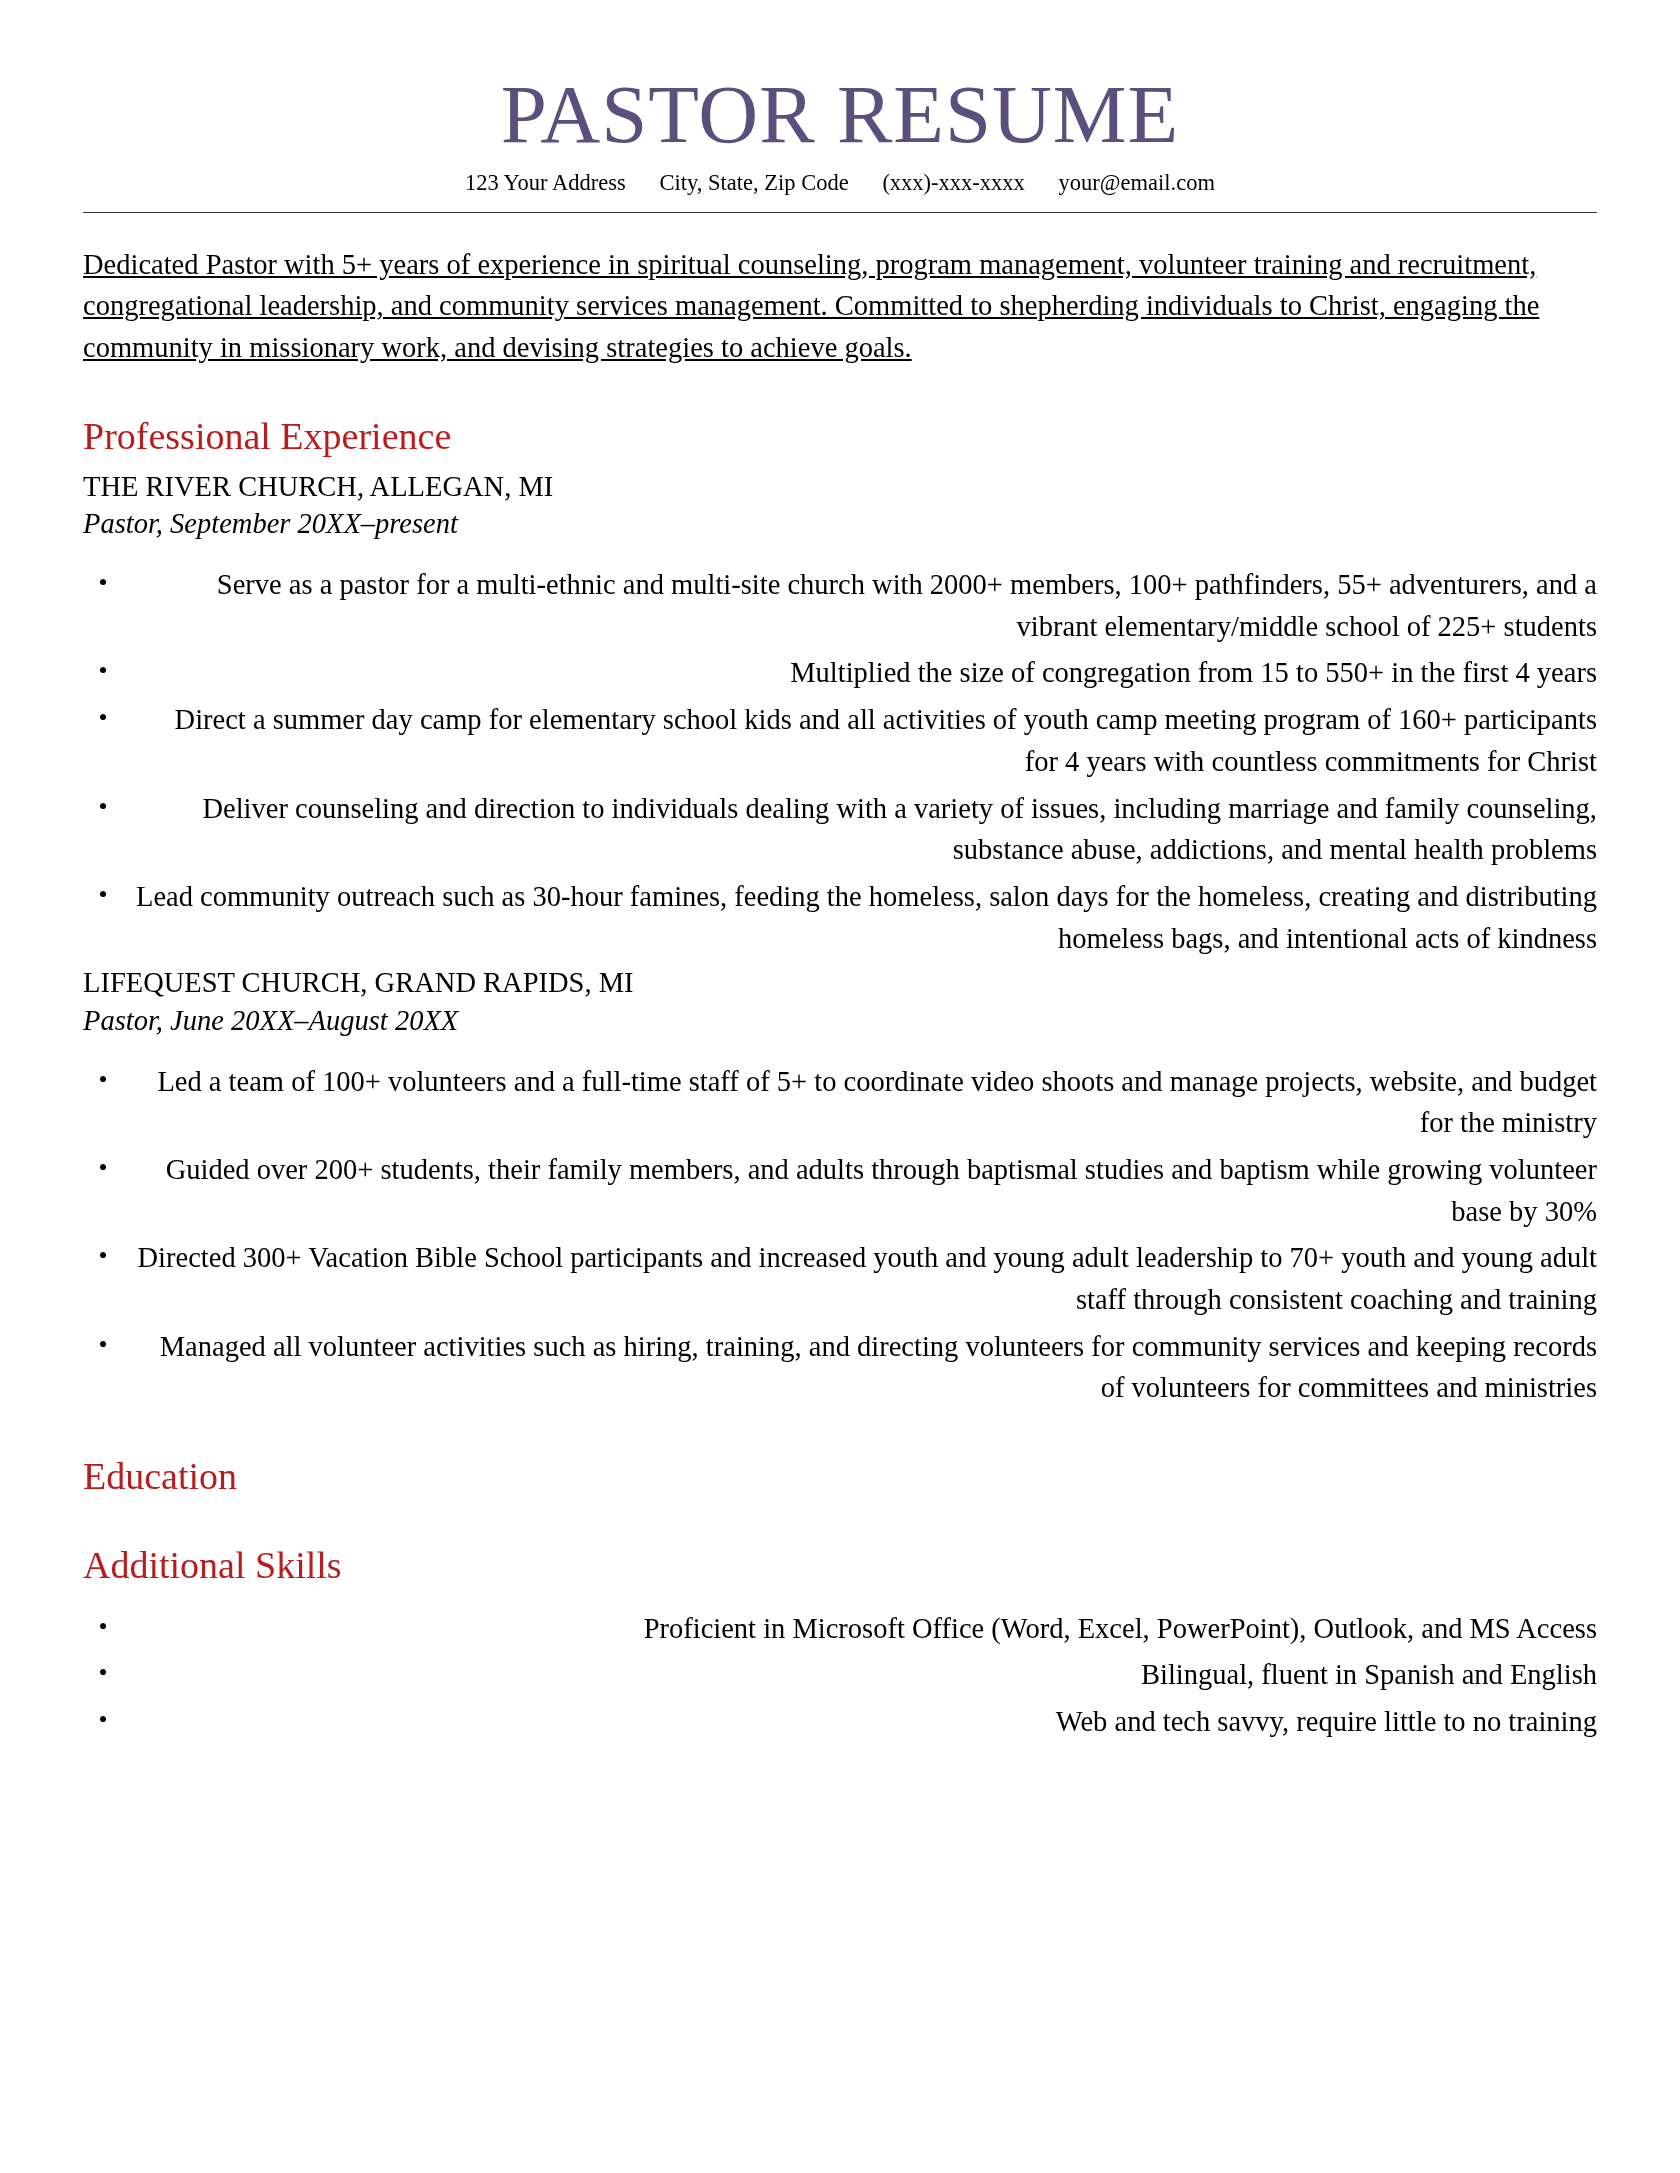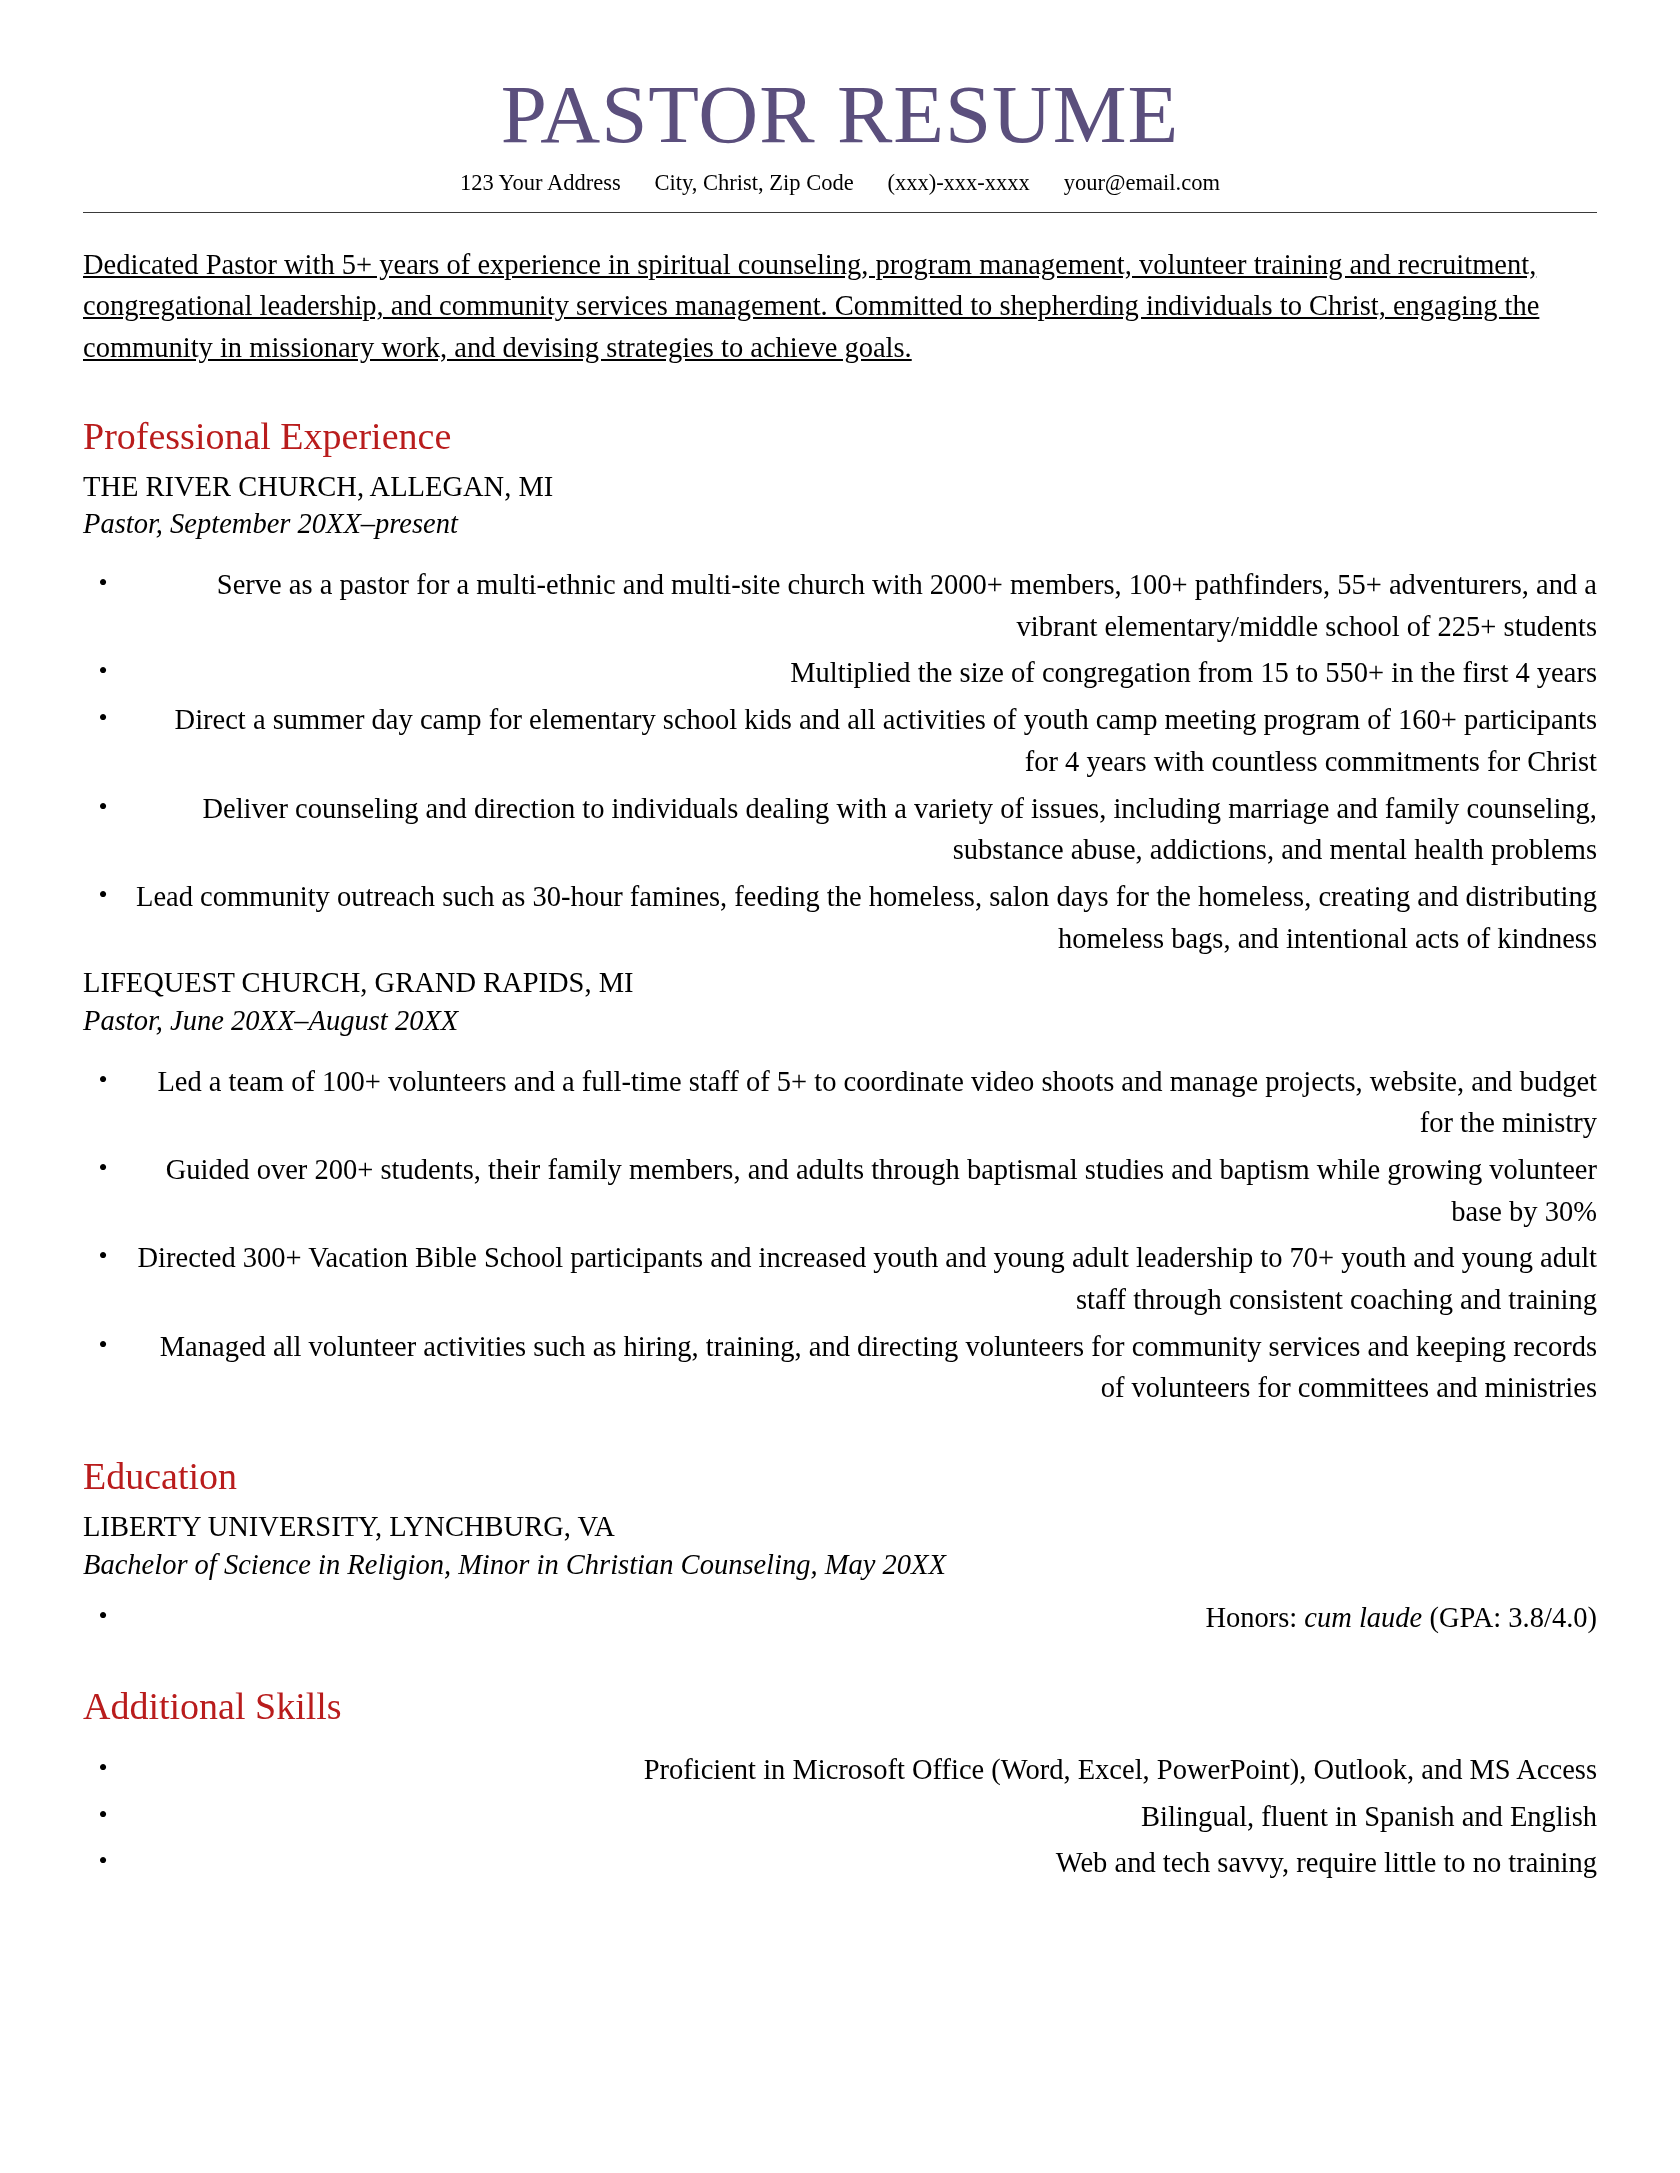--- a/index.html
+++ b/index.html
@@ -128,21 +128,21 @@
 <body>
 
 <div class="page">
 
   <div class="header">
     <h1 class="resume-title">PASTOR RESUME</h1>
 
     <div class="contact-line">
       <span class="contact-item">123 Your Address</span>
       <span class="contact-sep"></span>
-      <span class="contact-item">City, Christ, Zip Code</span>
+      <span class="contact-item">City, State, Zip Code</span>
       <span class="contact-sep"></span>
       <span class="contact-item">(xxx)-xxx-xxxx</span>
       <span class="contact-sep"></span>
       <span class="contact-item">your@email.com</span>
     </div>
 
     <hr class="header-rule">
   </div>
 
   <p class="summary">Dedicated Pastor with 5+ years of experience in spiritual counseling, program management, volunteer training and recruitment, congregational leadership, and community services management. Committed to shepherding individuals to Christ, engaging the community in missionary work, and devising strategies to achieve goals.</p>
@@ -170,27 +170,20 @@
         <li>Guided over 200+ students, their family members, and adults through baptismal studies and baptism while growing volunteer base by 30%</li>
         <li>Directed 300+ Vacation Bible School participants and increased youth and young adult leadership to 70+ youth and young adult staff through consistent coaching and training</li>
         <li>Managed all volunteer activities such as hiring, training, and directing volunteers for community services and keeping records of volunteers for committees and ministries</li>
       </ul>
     </div>
   </div>
 
   <div class="section">
     <h2 class="section-heading">Education</h2>
 
-    <div class="edu-block">
-      <div class="entry-org">LIBERTY UNIVERSITY, LYNCHBURG, VA</div>
-      <div class="entry-role">Bachelor of Science in Religion, Minor in Christian Counseling, May 20XX</div>
-      <ul class="bullets tight">
-        <li><span>Honors: </span><em class="ital">cum laude</em><span> (GPA: 3.8/4.0)</span></li>
-      </ul>
-    </div>
   </div>
 
   <div class="section">
     <h2 class="section-heading">Additional Skills</h2>
 
     <ul class="bullets skills-list">
       <li>Proficient in Microsoft Office (Word, Excel, PowerPoint), Outlook, and MS Access</li>
       <li>Bilingual, fluent in Spanish and English</li>
       <li>Web and tech savvy, require little to no training</li>
     </ul>

